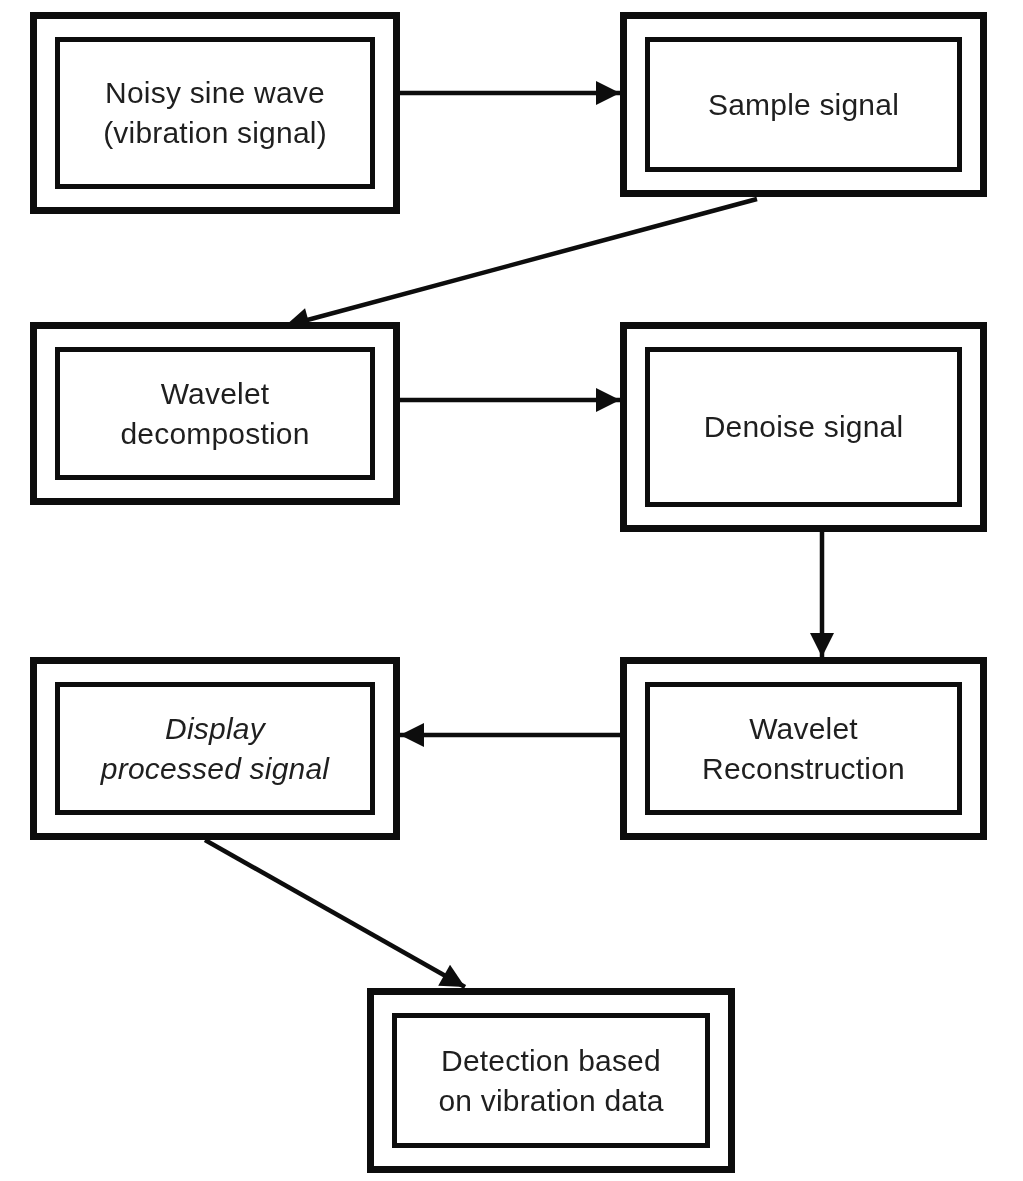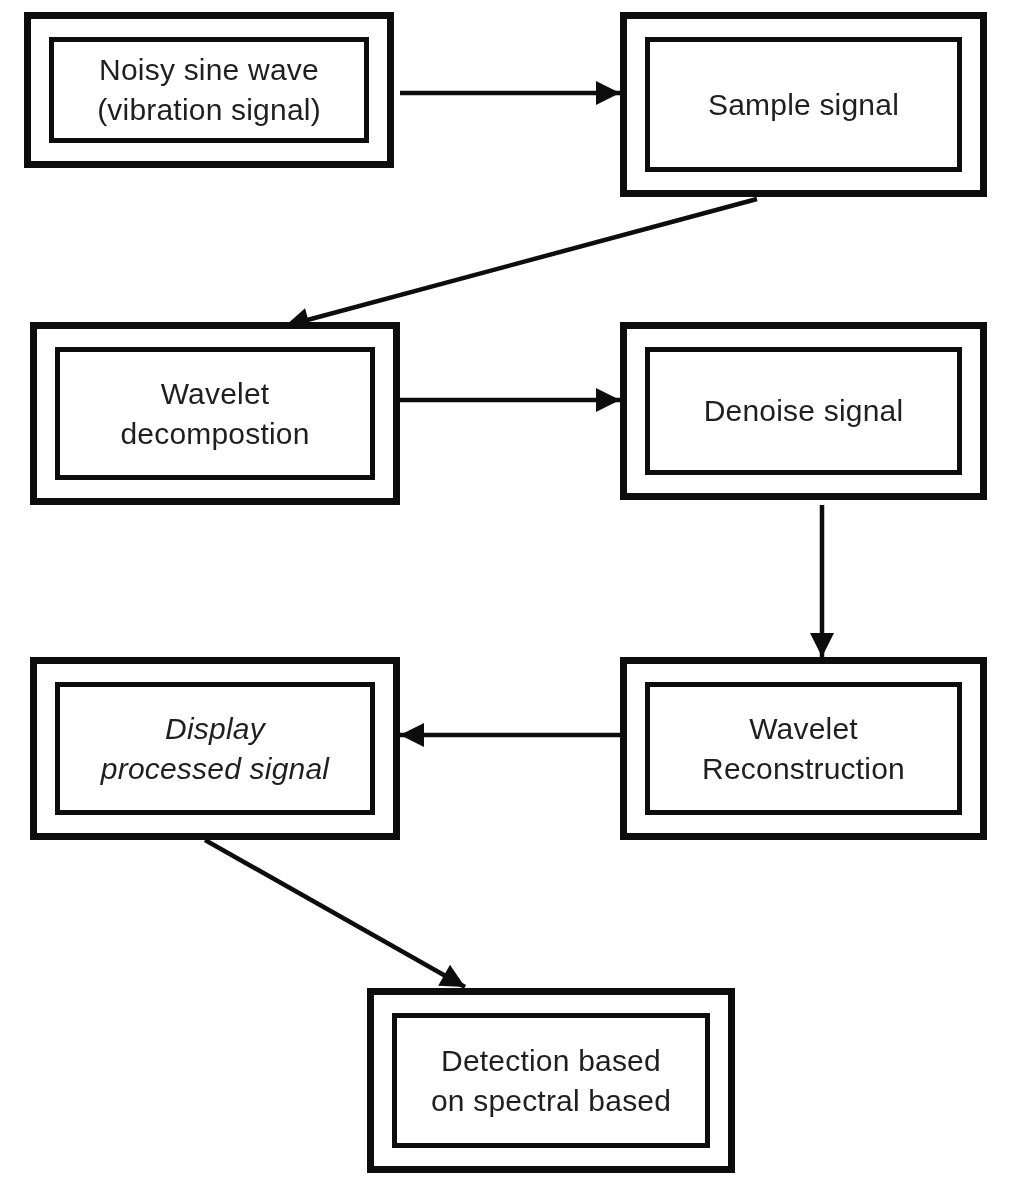--- a/index.html
+++ b/index.html
@@ -66,41 +66,41 @@
       </marker>
     </defs>
     <line class="arrow" x1="400" y1="93" x2="620" y2="93" marker-end="url(#arrowhead)"></line>
     <line class="arrow" x1="757" y1="199" x2="285" y2="326" marker-end="url(#arrowhead)"></line>
     <line class="arrow" x1="400" y1="400" x2="620" y2="400" marker-end="url(#arrowhead)"></line>
     <line class="arrow" x1="822" y1="505" x2="822" y2="657" marker-end="url(#arrowhead)"></line>
     <line class="arrow" x1="620" y1="735" x2="400" y2="735" marker-end="url(#arrowhead)"></line>
     <line class="arrow" x1="205" y1="840" x2="465" y2="987" marker-end="url(#arrowhead)"></line>
   </svg>
 
-  <div class="node" style="left:24px; top:12px; width:370px; height:156px;">
+  <div class="node" style="left:30px; top:12px; width:370px; height:202px;">
     <div class="node-inner">
       <span class="node-label">Noisy sine wave
 (vibration signal)</span>
     </div>
   </div>
 
   <div class="node" style="left:620px; top:12px; width:367px; height:185px;">
     <div class="node-inner">
       <span class="node-label">Sample signal</span>
     </div>
   </div>
 
   <div class="node" style="left:30px; top:322px; width:370px; height:183px;">
     <div class="node-inner">
       <span class="node-label">Wavelet
 decompostion</span>
     </div>
   </div>
 
-  <div class="node" style="left:620px; top:322px; width:367px; height:178px;">
+  <div class="node" style="left:620px; top:322px; width:367px; height:210px;">
     <div class="node-inner">
       <span class="node-label">Denoise signal</span>
     </div>
   </div>
 
   <div class="node" style="left:30px; top:657px; width:370px; height:183px;font-style:italic;">
     <div class="node-inner">
       <span class="node-label">Display
 processed signal</span>
     </div>
@@ -109,17 +109,17 @@
   <div class="node" style="left:620px; top:657px; width:367px; height:183px;">
     <div class="node-inner">
       <span class="node-label">Wavelet
 Reconstruction</span>
     </div>
   </div>
 
   <div class="node" style="left:367px; top:988px; width:368px; height:185px;">
     <div class="node-inner">
       <span class="node-label">Detection based
-on spectral based</span>
+on vibration data</span>
     </div>
   </div>
 
 </div>
 
 </body></html>

